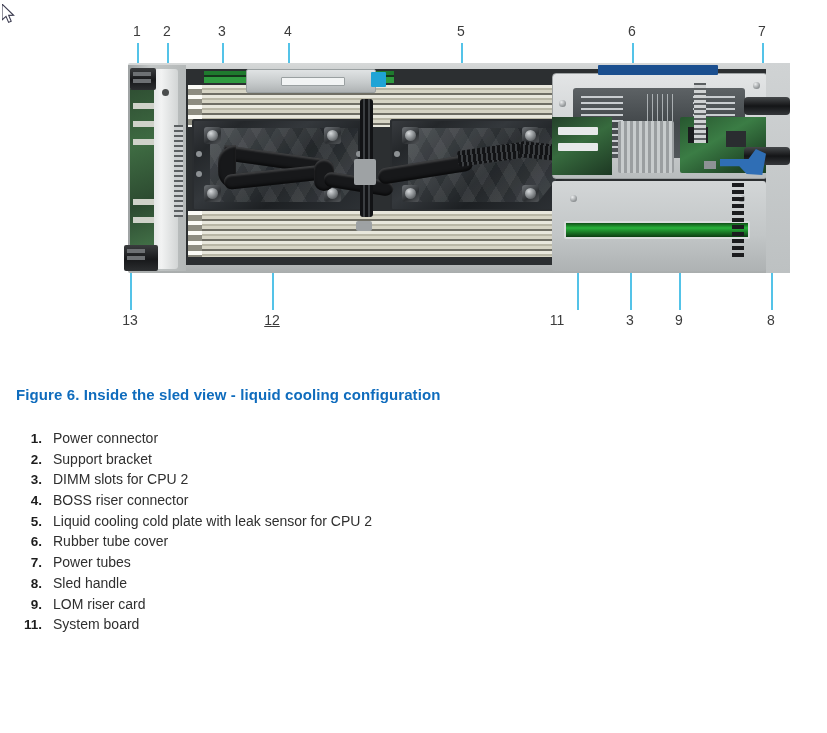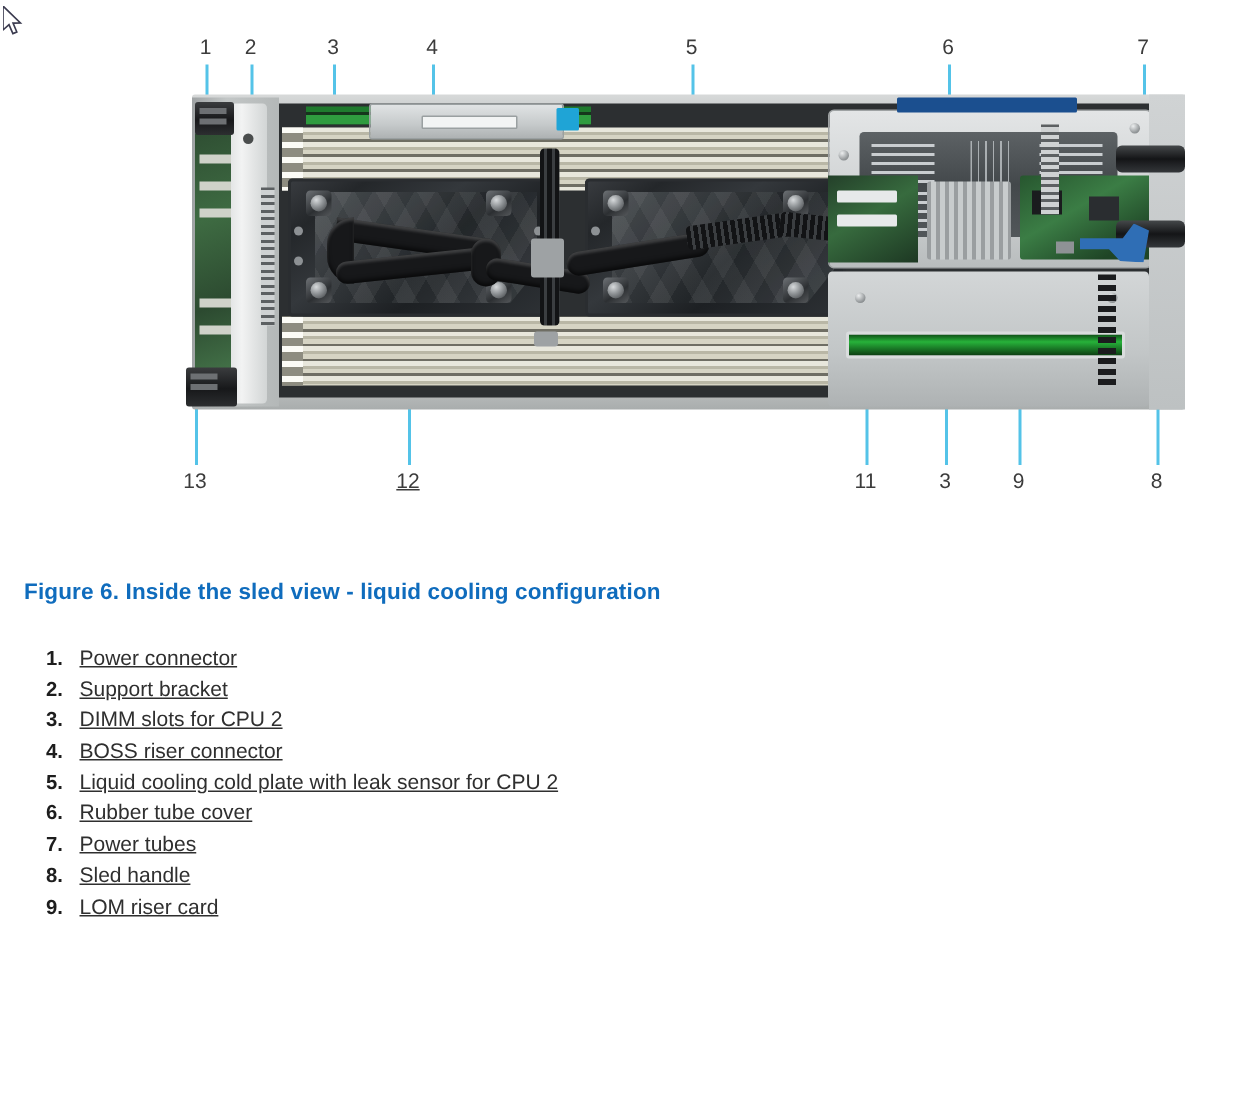--- a/index.html
+++ b/index.html
@@ -228,21 +228,21 @@
   }
   .legend{position:absolute;left:14px;top:430px;width:640px;}
   .legend-item{
     display:flex;align-items:baseline;height:20.7px;
     font-size:14px;color:#2f2f2f;
   }
   .legend-num{
     width:28px;flex:0 0 28px;text-align:right;font-weight:bold;
     font-size:13.5px;color:#1d1d1d;padding-right:0px;
   }
-  .legend-text{padding-left:11px;white-space:nowrap;text-decoration:underline;}
+  .legend-text{padding-left:11px;white-space:nowrap;}
 </style>
 </head>
 <body>
 
 <div class="cursor">
   <svg width="14" height="20" viewBox="0 0 14 20">
     <polygon points="0,0 0,16 4,12.4 6.6,18.4 9.2,17.3 6.7,11.4 11.6,11.3" fill="#ffffff" stroke="#3b3b4f" stroke-width="1.1"></polygon>
   </svg>
 </div>
 
@@ -260,21 +260,21 @@
       <div class="callout" style="left: 448px; top: 23px;">5</div>
       <div class="leader" style="left: 461px; top: 43px; height: 86px; background: rgb(84, 195, 232);"></div>
       <div class="callout" style="left: 619px; top: 23px;">6</div>
       <div class="leader" style="left: 632px; top: 43px; height: 58px; background: rgb(84, 195, 232);"></div>
       <div class="callout" style="left: 749px; top: 23px;">7</div>
       <div class="leader" style="left: 762px; top: 43px; height: 78px; background: rgb(84, 195, 232);"></div>
       <div class="callout" style="left: 117px; top: 312px;">13</div>
       <div class="leader" style="left: 130px; top: 250px; height: 60px; background: rgb(84, 195, 232);"></div>
       <div class="callout" style="left: 259px; top: 312px; text-decoration: underline;">12</div>
       <div class="leader" style="left: 272px; top: 208px; height: 102px; background: rgb(84, 195, 232);"></div>
-      <div class="callout" style="left: 564px; top: 312px;">11</div>
+      <div class="callout" style="left: 544px; top: 312px;">11</div>
       <div class="leader" style="left: 577px; top: 200px; height: 110px; background: rgb(84, 195, 232);"></div>
       <div class="callout" style="left: 617px; top: 312px;">3</div>
       <div class="leader" style="left: 630px; top: 248px; height: 62px; background: rgb(84, 195, 232);"></div>
       <div class="callout" style="left: 666px; top: 312px;">9</div>
       <div class="leader" style="left: 679px; top: 206px; height: 104px; background: rgb(84, 195, 232);"></div>
       <div class="callout" style="left: 758px; top: 312px;">8</div>
       <div class="leader" style="left: 771px; top: 162px; height: 148px; background: rgb(84, 195, 232);"></div>
     </div>
 
   <div class="sled">
@@ -410,13 +410,17 @@
       <span class="legend-text">Power tubes</span>
     </div>
     <div class="legend-item">
       <span class="legend-num">8.</span>
       <span class="legend-text">Sled handle</span>
     </div>
     <div class="legend-item">
       <span class="legend-num">9.</span>
       <span class="legend-text">LOM riser card</span>
     </div>
+    <div class="legend-item">
+      <span class="legend-num">11.</span>
+      <span class="legend-text">System board</span>
+    </div>
   </div>
 
 </body></html>

